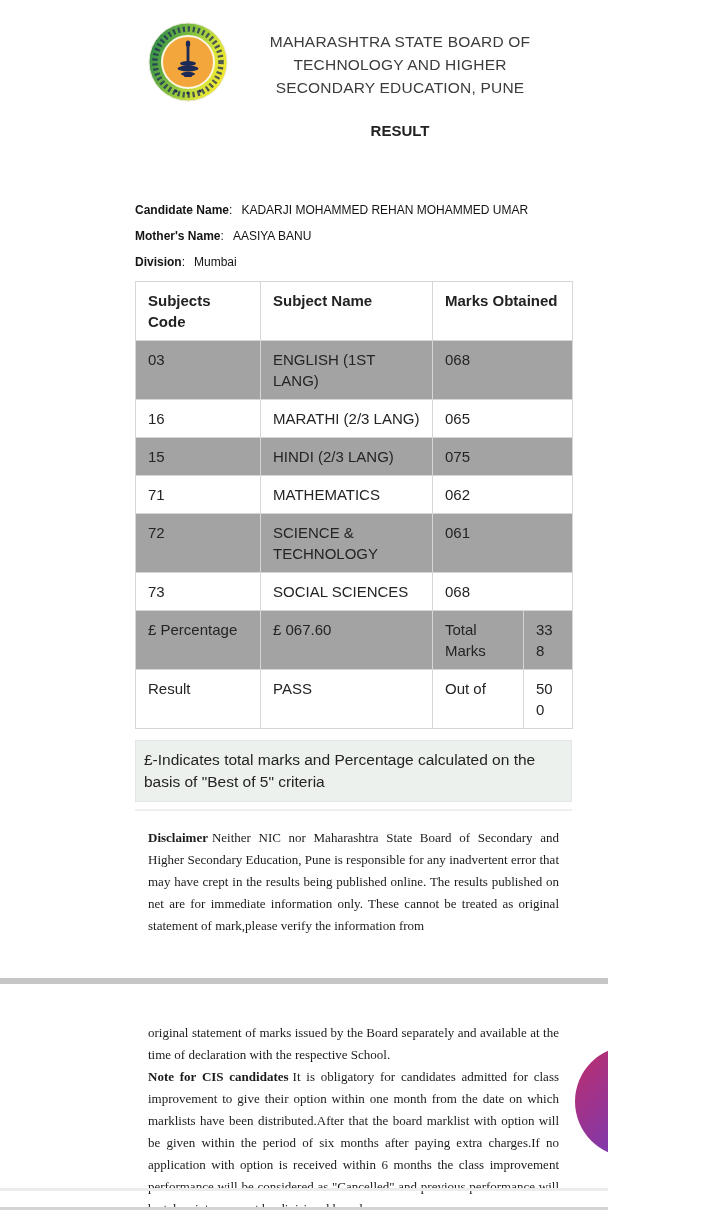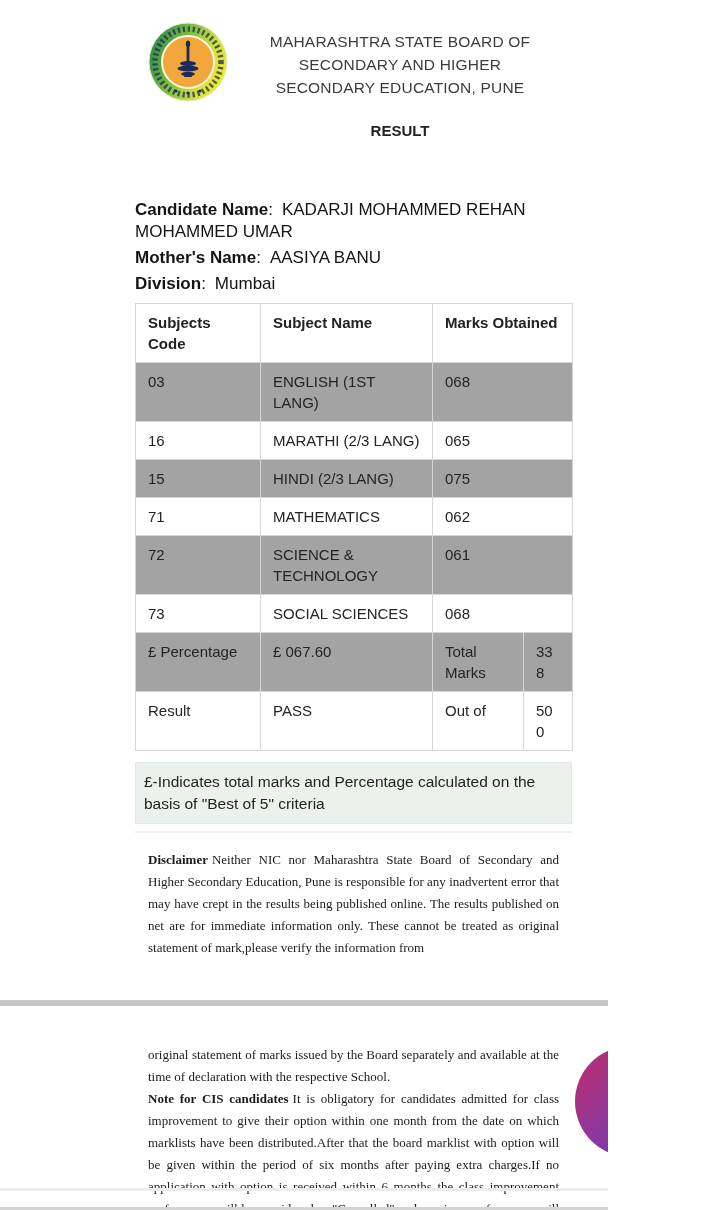--- a/index.html
+++ b/index.html
@@ -10,21 +10,21 @@
   .content{width:437px;margin-left:135px;}
 
   
   .header{display:flex;padding-top:22px;}
   .logo{width:80px;height:80px;margin-left:13px;flex:0 0 auto;}
   .header-right{flex:1;text-align:center;}
   .board-title{margin-top:8px;font-size:15.5px;line-height:23px;color:#3c3c3c;letter-spacing:.2px;}
   .exam-title{margin-top:21px;font-size:15px;line-height:21px;font-weight:bold;color:#222;}
 
   
-  .cand-block{margin-top:58px;font-size:17px;color:#141414;}
+  .cand-block{margin-top:58px;font-size:12px;color:#141414;}
   .cand-row{line-height:22px;}
   .cand-row .lbl{font-weight:bold;}
   .cand-row .sep{margin-right:9px;}
   .row-name{margin-bottom:4px;}
   .row-division{margin-top:4px;}
 
   
   table.marks{border-collapse:collapse;margin-top:8px;table-layout:fixed;width:437px;font-size:15px;color:#242424;}
   table.marks td,table.marks th{
     border:1px solid #d6d6d6;padding:8px 12px;vertical-align:top;text-align:left;
@@ -93,21 +93,21 @@
             <rect x="36" y="52" width="8" height="3" rx="1"></rect>
             <circle cx="28" cy="69" r="1.6"></circle>
             <circle cx="40" cy="71" r="1.6"></circle>
             <circle cx="52" cy="69" r="1.6"></circle>
           </g>
         </svg>
       </div>
       <div class="header-right">
         <div class="board-title">
           <div>MAHARASHTRA STATE BOARD OF</div>
-          <div>SECONDARY AND HIGHER</div>
+          <div>TECHNOLOGY AND HIGHER</div>
           <div>SECONDARY EDUCATION, PUNE</div>
         </div>
         <div class="exam-title">
           <div>RESULT</div>
         </div>
       </div>
     </div>
 
     <div class="cand-block">
       <div class="cand-row row-name">

